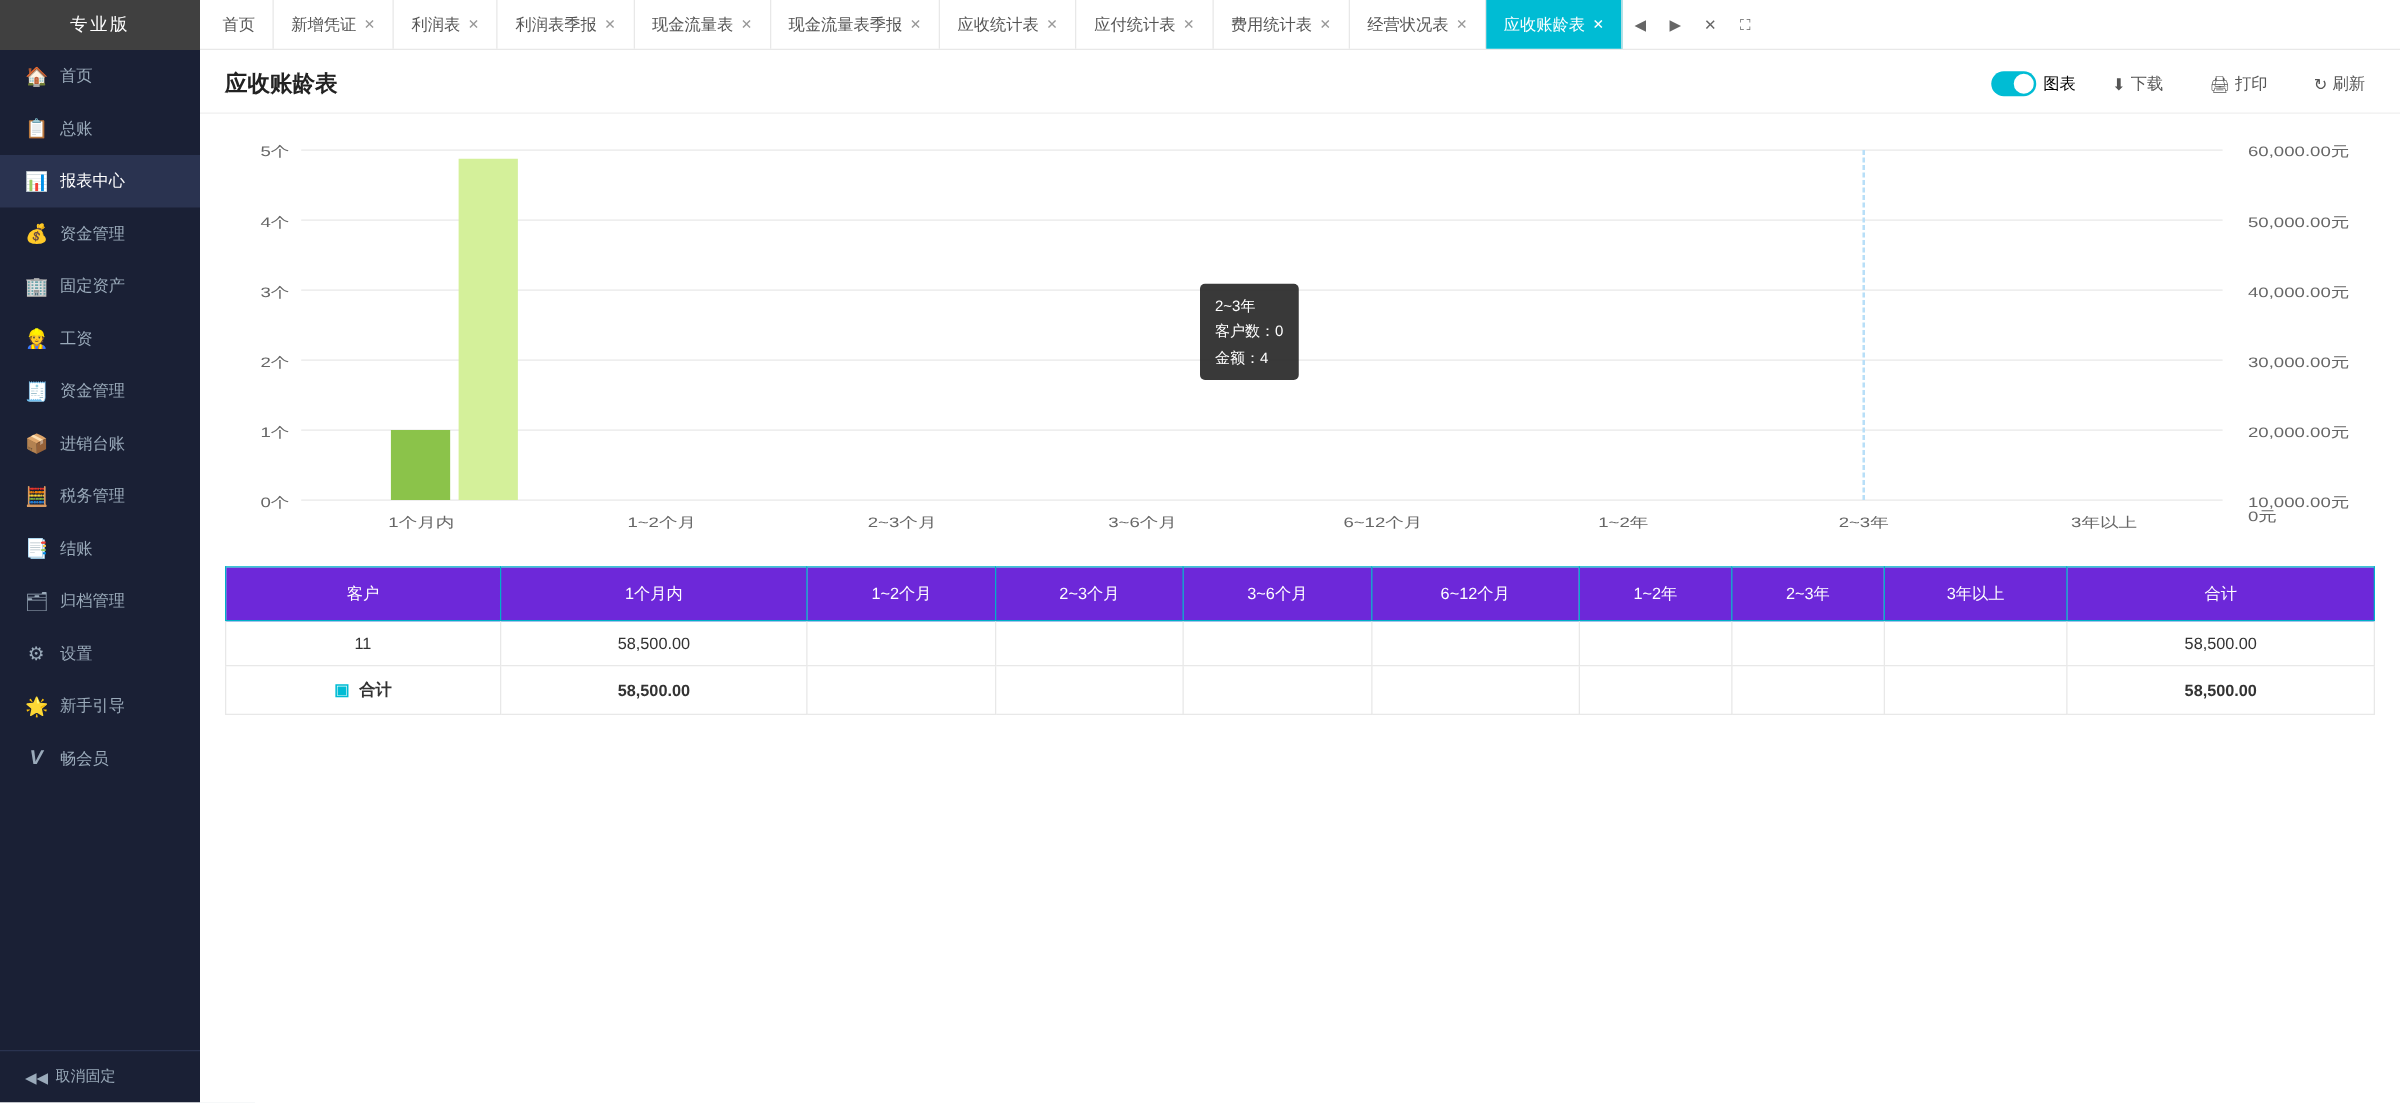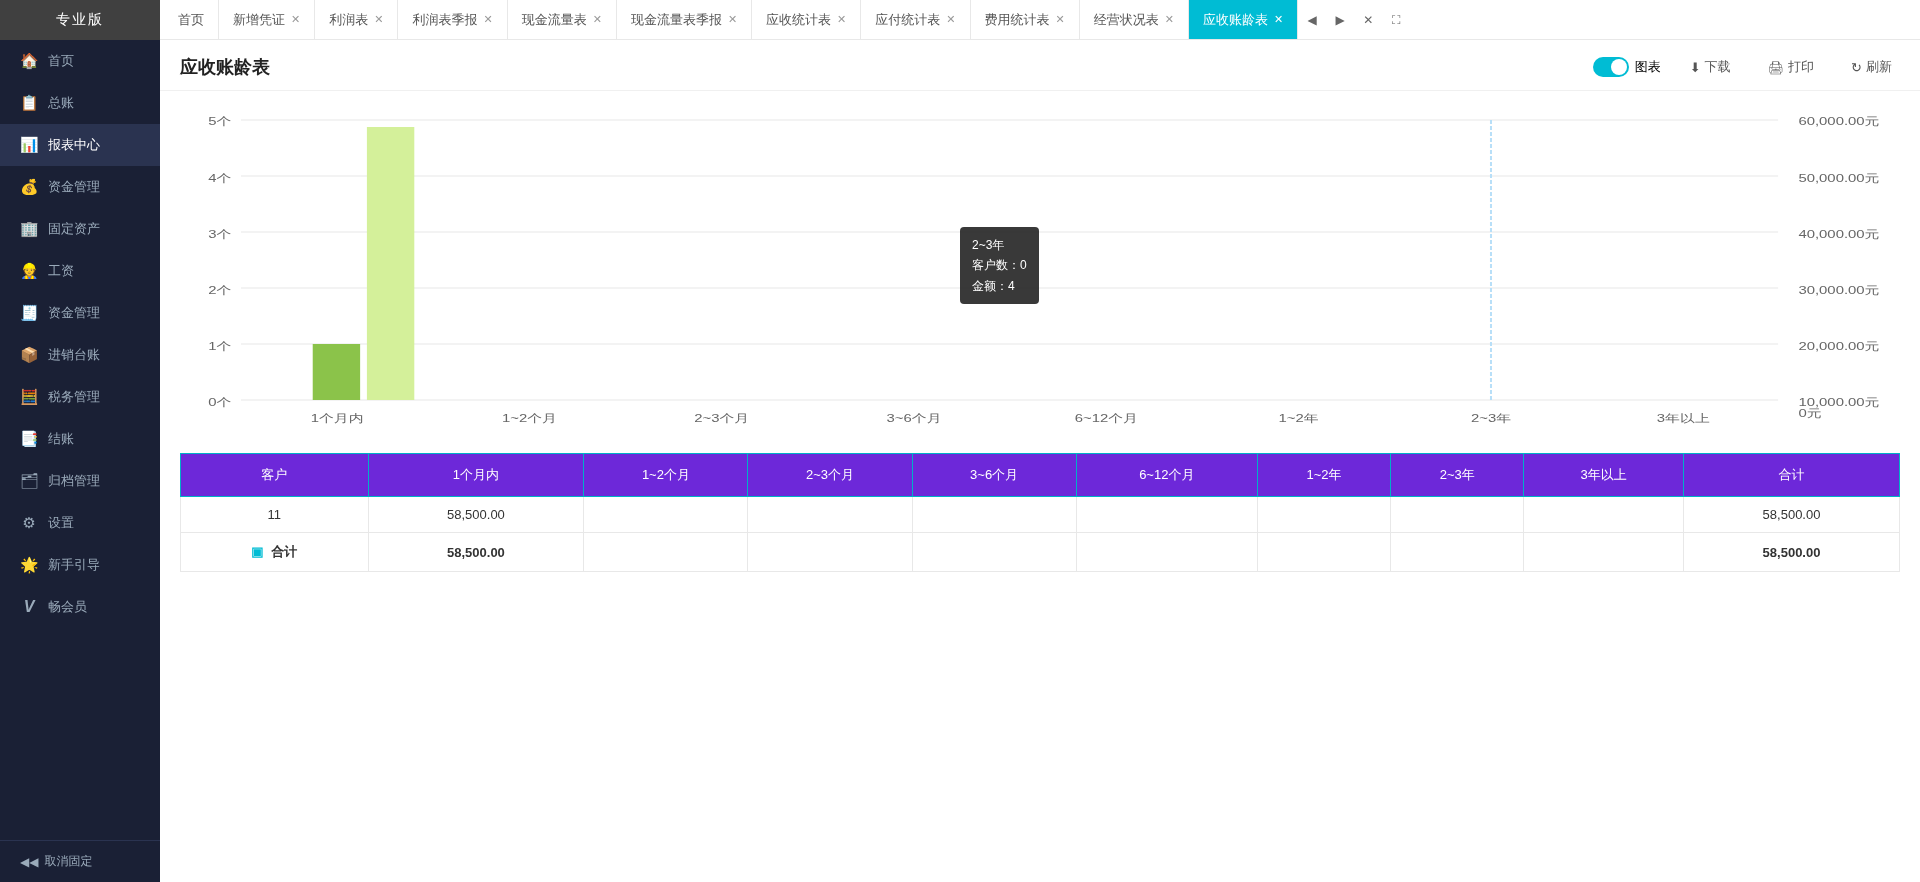--- a/index.html
+++ b/index.html
@@ -201,21 +201,21 @@
       color: #fff;
     }
     .data-table th {
       padding: 12px 10px;
       text-align: center;
       font-weight: normal;
       font-size: 13px;
       border: 1px solid #00b0c8;
     }
     .data-table td {
-      padding: 10px 16px;
+      padding: 10px 27px;
       text-align: center;
       font-size: 13px;
       color: #333;
       border: 1px solid #e8e8e8;
     }
     .total-row td {
       font-weight: bold;
       background: #fff;
     }
     .total-icon { color: #00bcd4; margin-right: 4px; }

